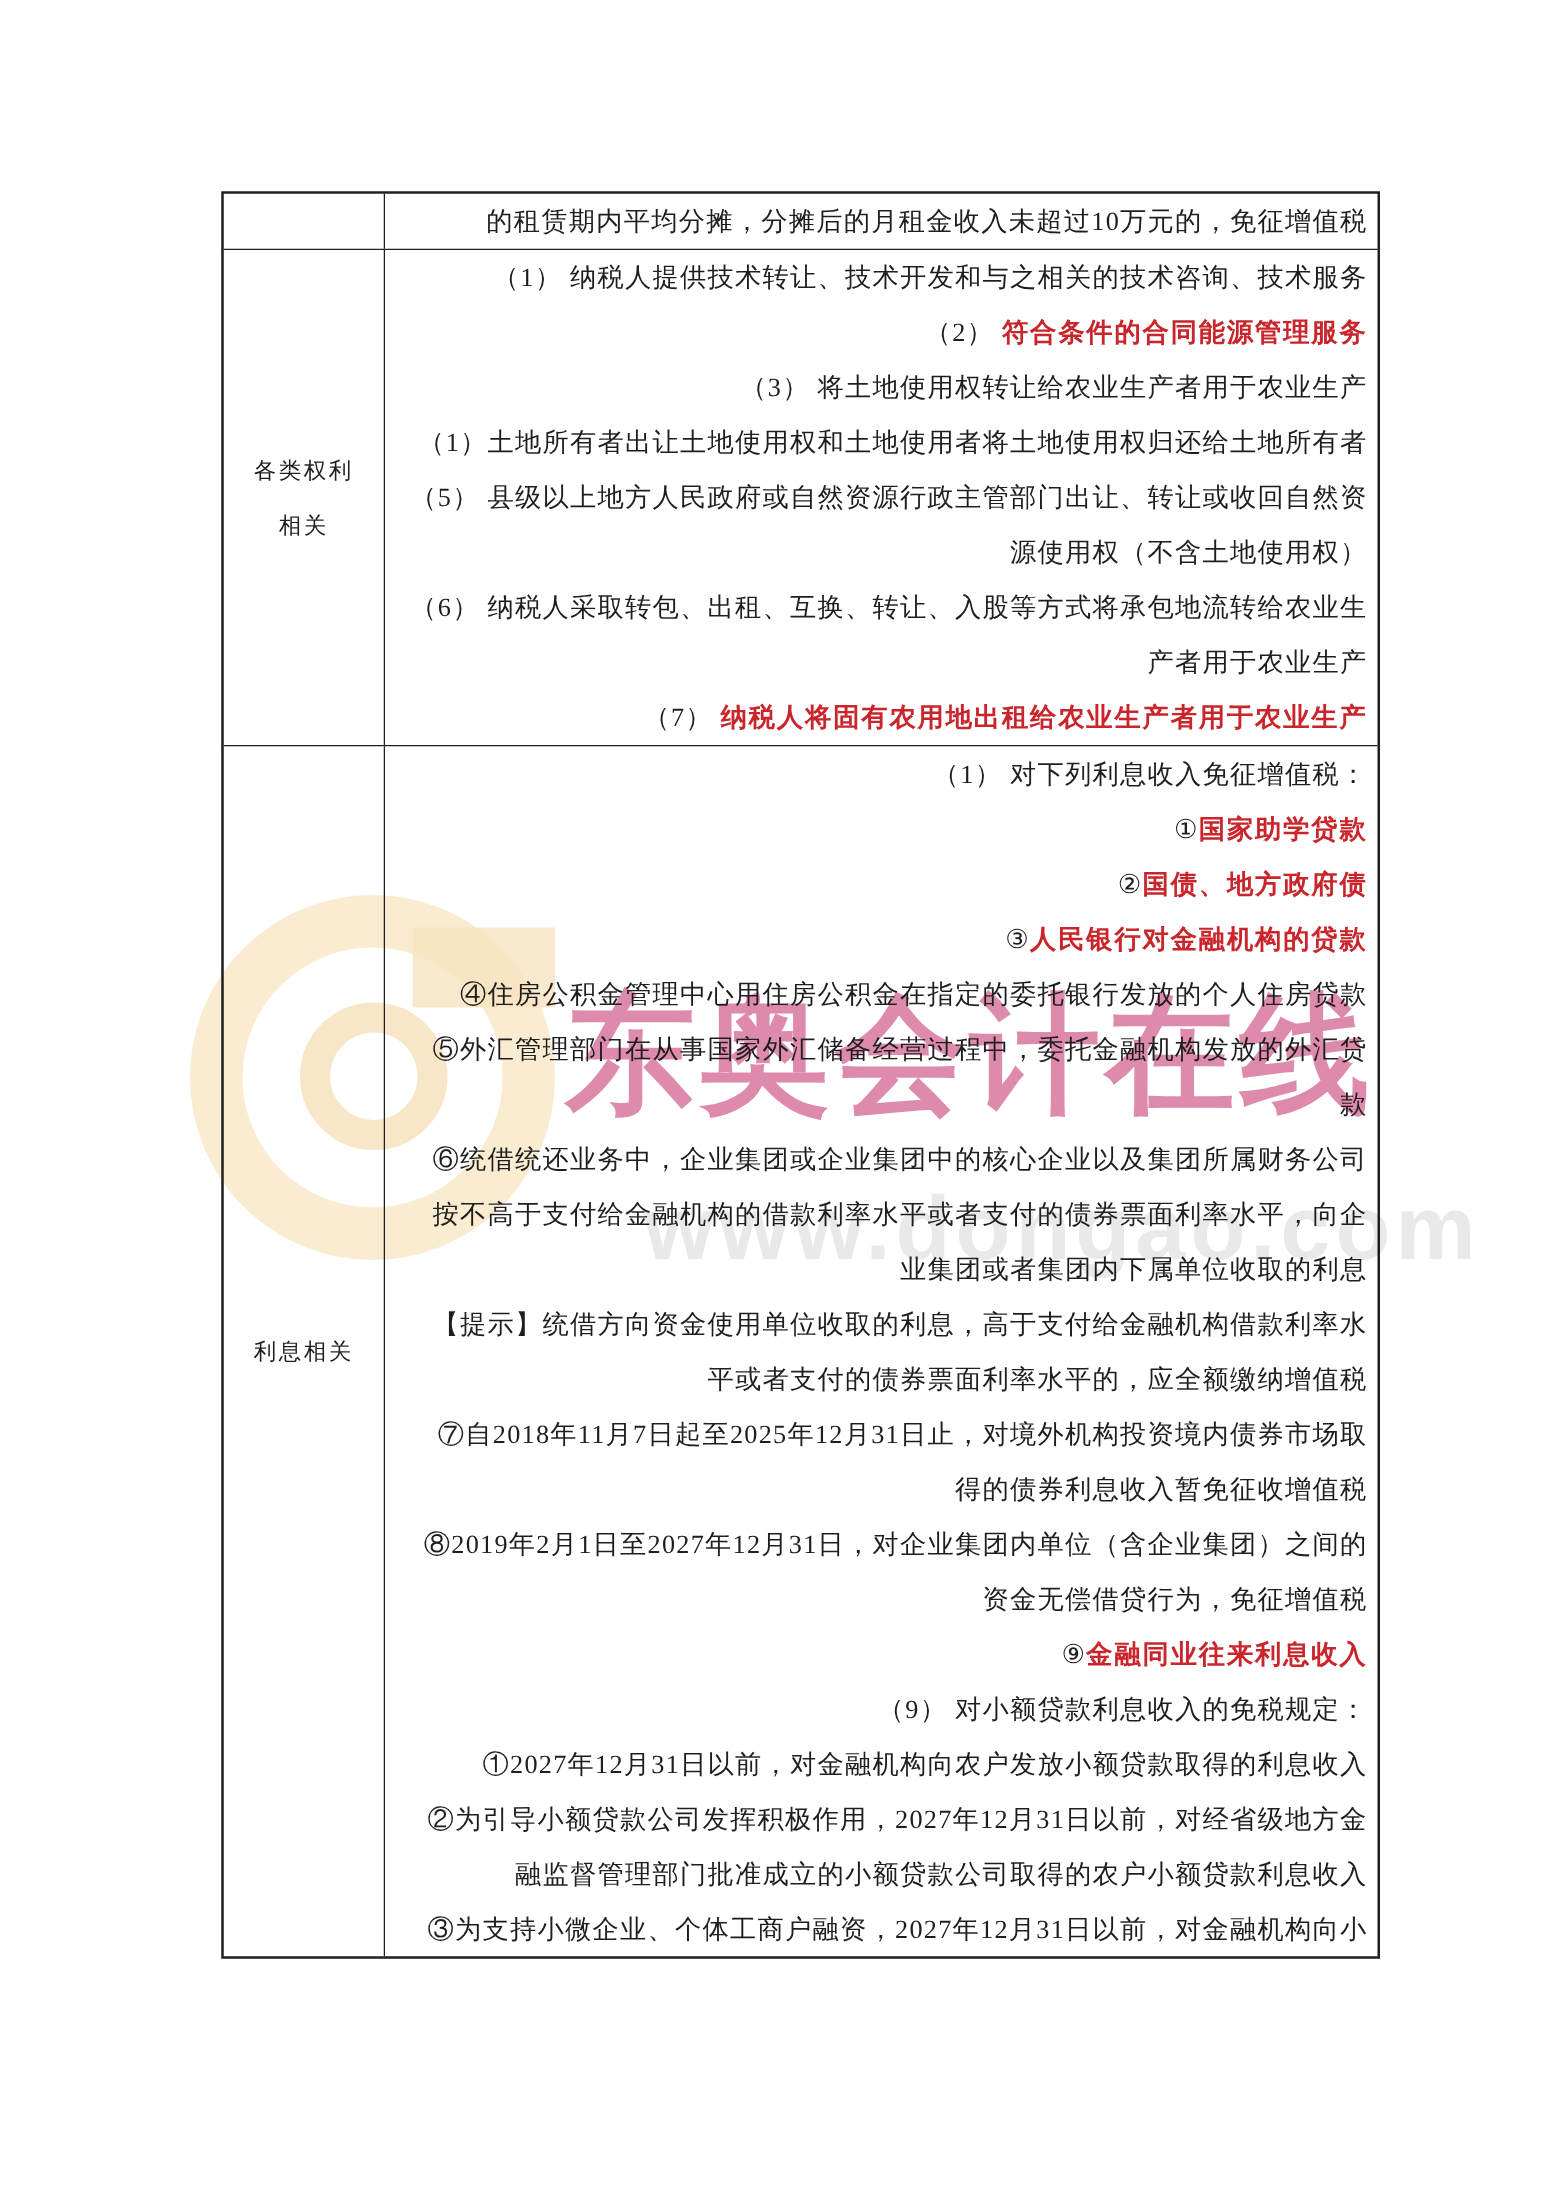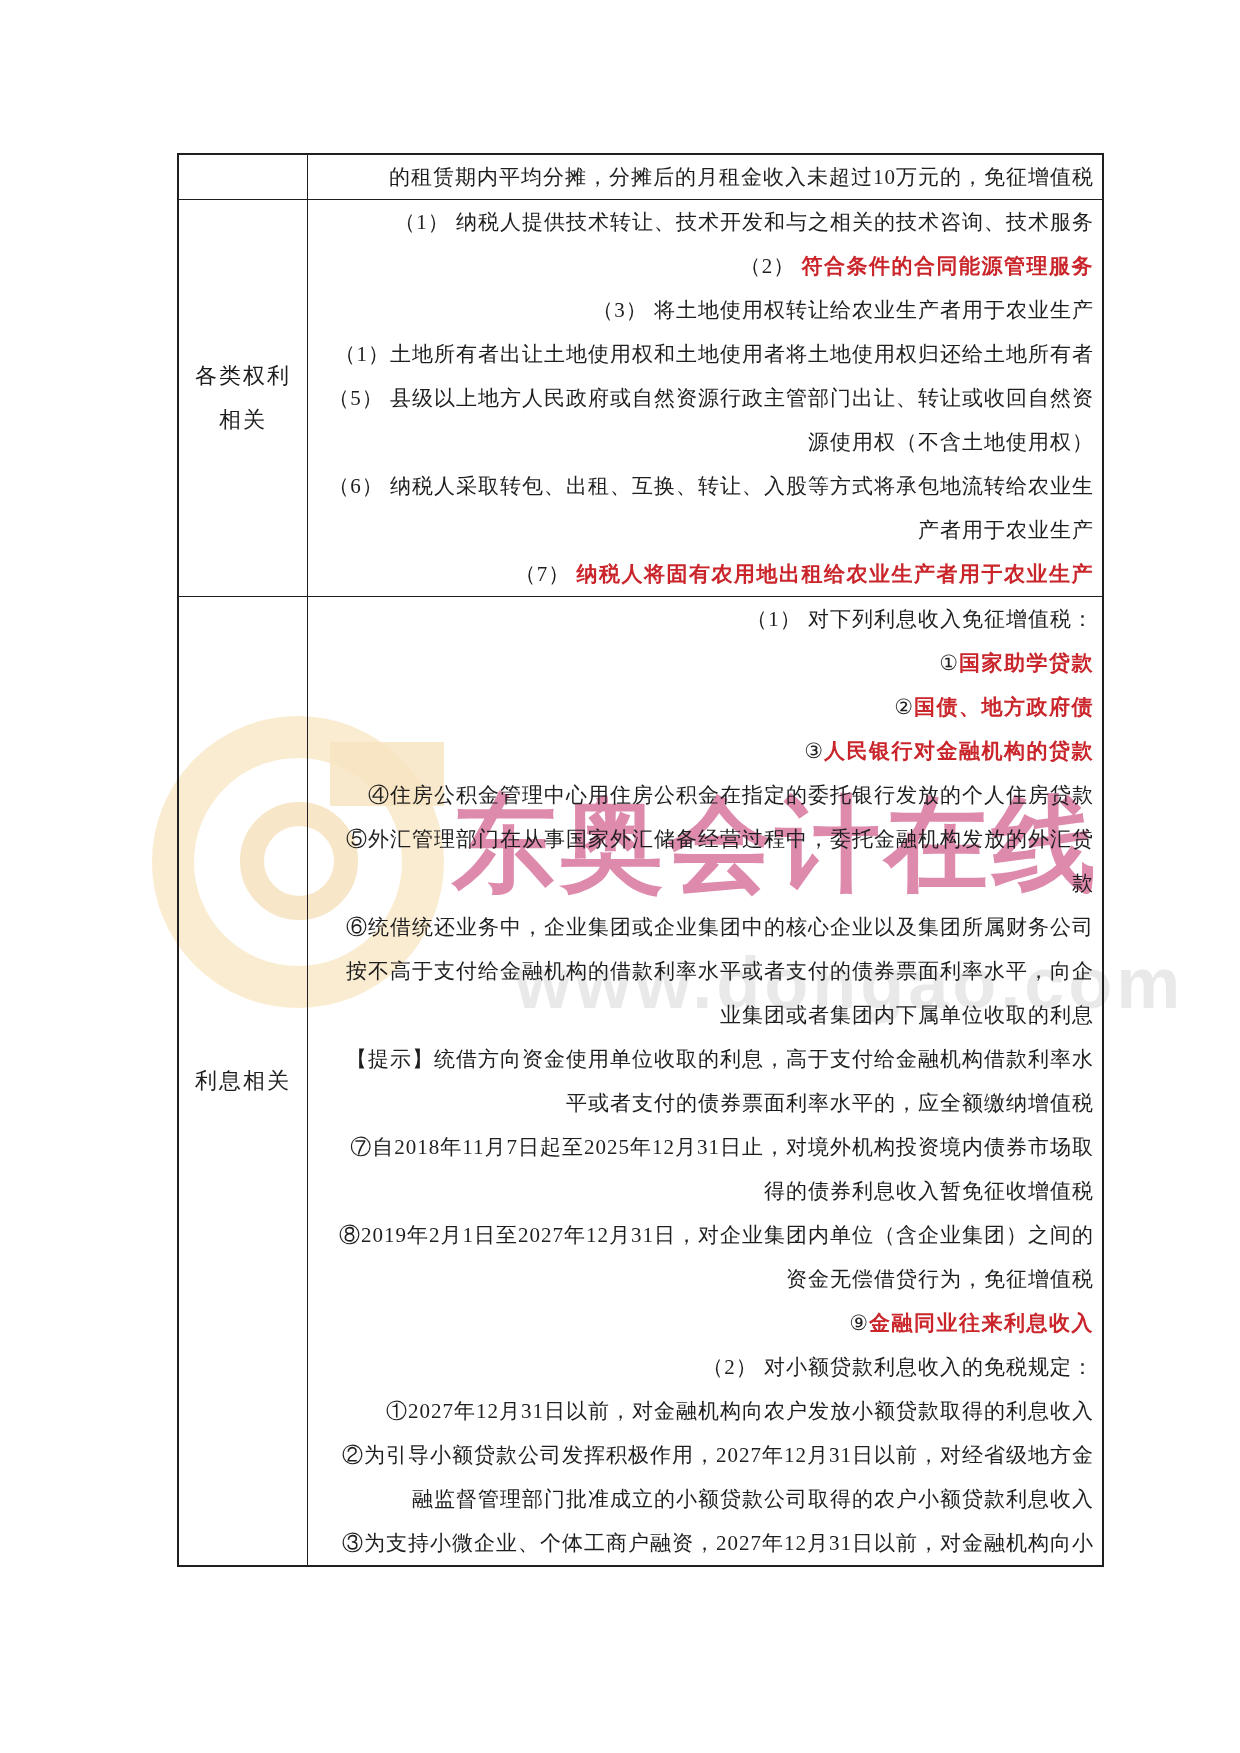--- a/index.html
+++ b/index.html
@@ -17,21 +17,21 @@
   .wm-url{left:515px;top:944px;font-size:72px;font-weight:bold;letter-spacing:4px;
           color:#cfcfcf;opacity:.45;line-height:1.1;white-space:nowrap;
           font-family:"Liberation Sans","DejaVu Sans",sans-serif;}
   
   .tbl{position:absolute;z-index:2;left:177px;top:153px;width:927px;
        border:2px solid #1f1f1f;box-sizing:border-box;background:transparent;}
   .row{display:flex;align-items:stretch;}
   .row + .row{border-top:1.6px solid #1f1f1f;}
   .cell-h{width:129px;flex:0 0 129px;border-right:1.6px solid #1f1f1f;box-sizing:border-box;
           display:flex;flex-direction:column;justify-content:center;align-items:center;
-          font-size:22px;letter-spacing:2px;}
+          font-size:18px;letter-spacing:2px;}
   .cell-h .hln{line-height:44px;text-align:center;}
   .cell-b{flex:1 1 auto;padding:0 8px 0 6px;box-sizing:border-box;}
   .r1{height:44px;}
   .r2{height:396px;}
   .r3{height:968px;}
   .ln{margin:0;line-height:44px;font-size:21px;letter-spacing:1px;white-space:pre;text-align:right;}
   .red{color:#c9252b;font-weight:bold;letter-spacing:1.5px;}
 </style>
 </head>
 <body>
@@ -86,21 +86,21 @@
         <p class="ln"><span>⑥统借统还业务中，企业集团或企业集团中的核心企业以及集团所属财务公司</span></p>
         <p class="ln"><span>按不高于支付给金融机构的借款利率水平或者支付的债券票面利率水平，向企</span></p>
         <p class="ln"><span>业集团或者集团内下属单位收取的利息</span></p>
         <p class="ln"><span>【提示】统借方向资金使用单位收取的利息，高于支付给金融机构借款利率水</span></p>
         <p class="ln"><span>平或者支付的债券票面利率水平的，应全额缴纳增值税</span></p>
         <p class="ln"><span>⑦自2018年11月7日起至2025年12月31日止，对境外机构投资境内债券市场取</span></p>
         <p class="ln"><span>得的债券利息收入暂免征收增值税</span></p>
         <p class="ln"><span>⑧2019年2月1日至2027年12月31日，对企业集团内单位（含企业集团）之间的</span></p>
         <p class="ln"><span>资金无偿借贷行为，免征增值税</span></p>
         <p class="ln"><span>⑨</span><span class="red">金融同业往来利息收入</span></p>
-        <p class="ln"><span>（2） 对小额贷款利息收入的免税规定：</span></p>
+        <p class="ln"><span>（9） 对小额贷款利息收入的免税规定：</span></p>
         <p class="ln"><span>①2027年12月31日以前，对金融机构向农户发放小额贷款取得的利息收入</span></p>
         <p class="ln"><span>②为引导小额贷款公司发挥积极作用，2027年12月31日以前，对经省级地方金</span></p>
         <p class="ln"><span>融监督管理部门批准成立的小额贷款公司取得的农户小额贷款利息收入</span></p>
         <p class="ln"><span>③为支持小微企业、个体工商户融资，2027年12月31日以前，对金融机构向小</span></p>
       </div>
     </div>
 
   </div>
 </div>
 

